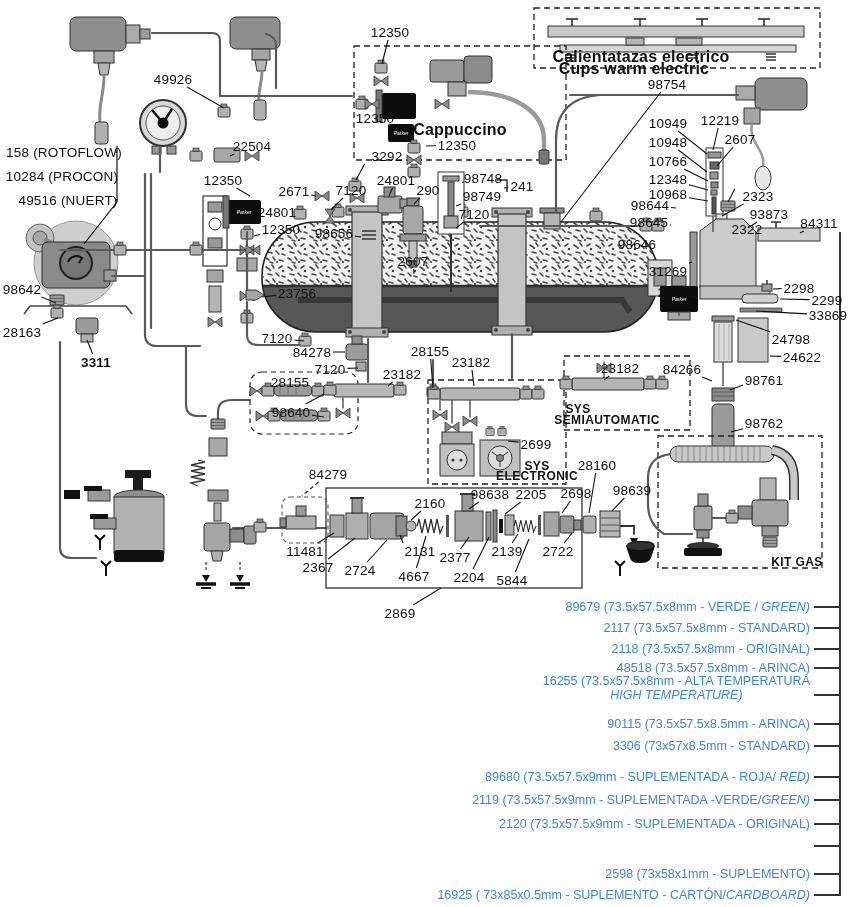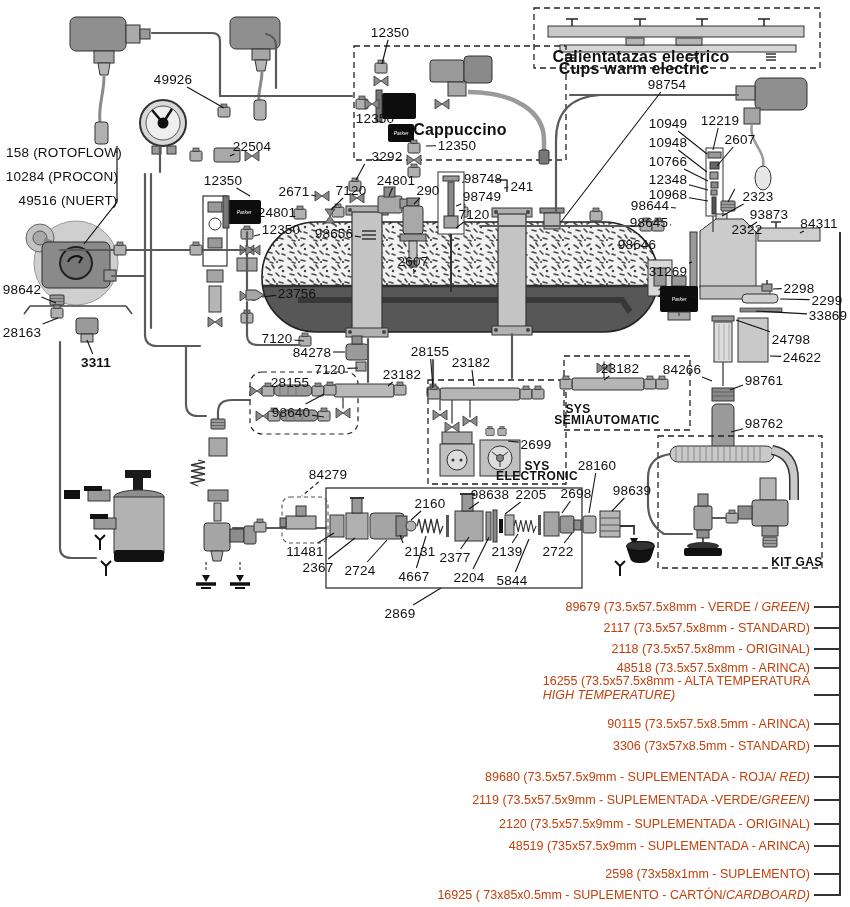--- a/index.html
+++ b/index.html
@@ -5,22 +5,22 @@
   html,body{margin:0;padding:0;background:#fff;}
   #stage{position:relative;width:850px;height:907px;background:#fff;overflow:hidden;
          font-family:"Liberation Sans",sans-serif;}
   #scene,#leads{position:absolute;left:0;top:0;}
   #scene{z-index:1;} #leads{z-index:3;pointer-events:none;}
   #label-layer,#legend{position:absolute;left:0;top:0;width:850px;height:800px;z-index:4;pointer-events:none;}
   .plabel{position:absolute;transform:translate(-50%,-50%);white-space:nowrap;
           font-size:13.5px;color:#101010;letter-spacing:.2px;}
   .cap{font-weight:700;font-size:16px;}
   .capsm{font-weight:700;font-size:12px;letter-spacing:.4px;}
-  .lrow{position:absolute;right:40px;text-align:left;white-space:nowrap;
-        font-size:12.5px;color:#c2410c;line-height:14px;}
+  .lrow{position:absolute;right:40px;text-align:center;white-space:nowrap;
+        font-size:12.5px;color:#3b82f6;line-height:14px;}
   .lrow .it{font-style:italic;}
   .lead{stroke:#141414;stroke-width:1.1;fill:none;}
   .lead.ds{stroke-dasharray:4 3;}
   .tick{stroke:#333;stroke-width:2;}
 </style>
 </head>
 <body>
 
 <div id="stage">
 
@@ -627,18 +627,17 @@
       <div class="lrow" style="top: 600px;"><span>89679 (73.5x57.5x8mm - VERDE / </span><span class="it">GREEN)</span></div>
       <div class="lrow" style="top: 621px;"><span>2117 (73.5x57.5x8mm - STANDARD)</span></div>
       <div class="lrow" style="top: 642px;"><span>2118 (73.5x57.5x8mm - ORIGINAL)</span></div>
       <div class="lrow" style="top: 661px;"><span>48518 (73.5x57.5x8mm - ARINCA)</span></div>
       <div class="lrow" style="top: 674px;"><span>16255 (73.5x57.5x8mm - ALTA TEMPERATURA</span><div><span class="it">HIGH TEMPERATURE)</span></div></div>
       <div class="lrow" style="top: 717px;"><span>90115 (73.5x57.5x8.5mm - ARINCA)</span></div>
       <div class="lrow" style="top: 739px;"><span>3306 (73x57x8.5mm - STANDARD)</span></div>
       <div class="lrow" style="top: 770px;"><span>89680 (73.5x57.5x9mm - SUPLEMENTADA - ROJA/ </span><span class="it">RED)</span></div>
       <div class="lrow" style="top: 793px;"><span>2119 (73.5x57.5x9mm - SUPLEMENTADA -VERDE/</span><span class="it">GREEN)</span></div>
       <div class="lrow" style="top: 817px;"><span>2120 (73.5x57.5x9mm - SUPLEMENTADA - ORIGINAL)</span></div>
-      <div class="lrow" style="top: 839px;"><span>48519 (735x57.5x9mm - SUPLEMENTADA - ARINCA)</span></div>
       <div class="lrow" style="top: 867px;"><span>2598 (73x58x1mm - SUPLEMENTO)</span></div>
       <div class="lrow" style="top: 888px;"><span>16925 ( 73x85x0.5mm - SUPLEMENTO - CARTÓN/</span><span class="it">CARDBOARD)</span></div>
     </div>
 
 </div>
 
 </body></html>

